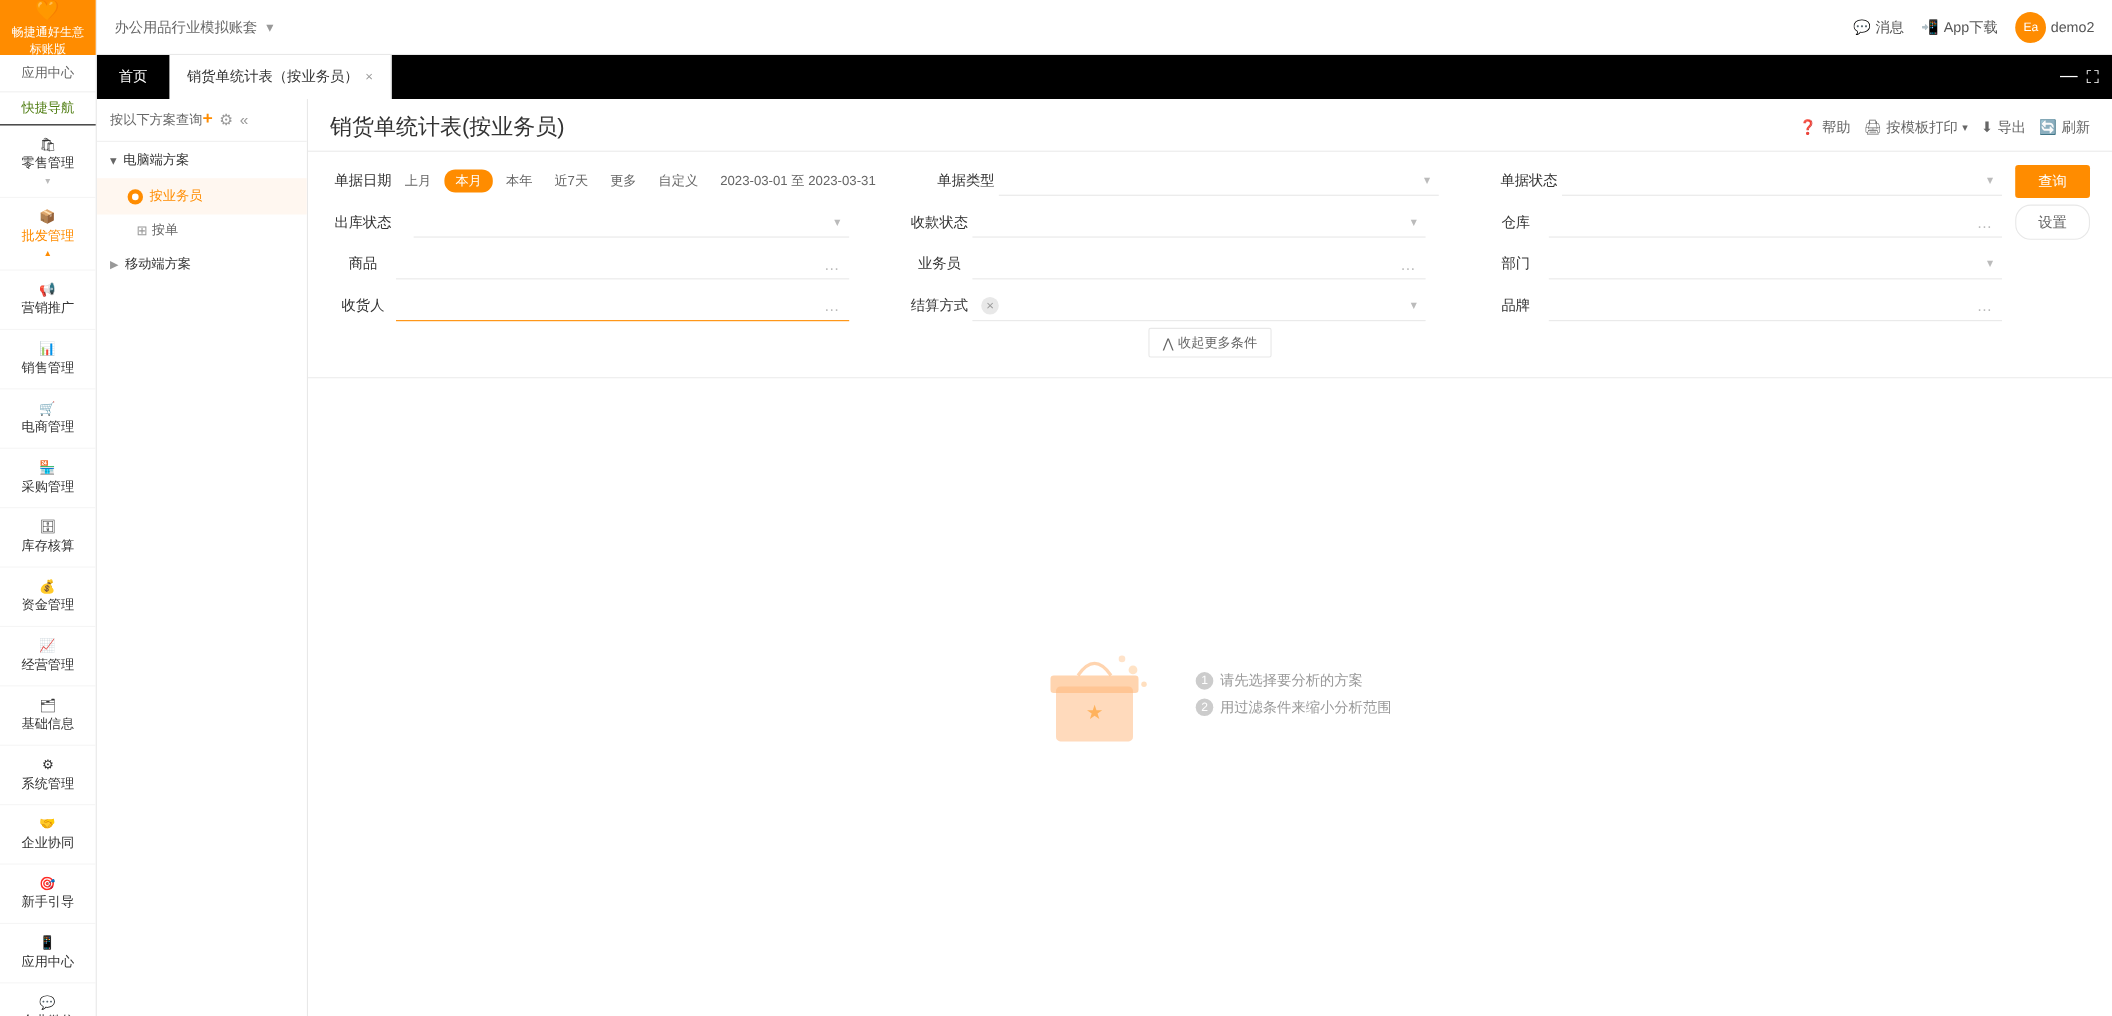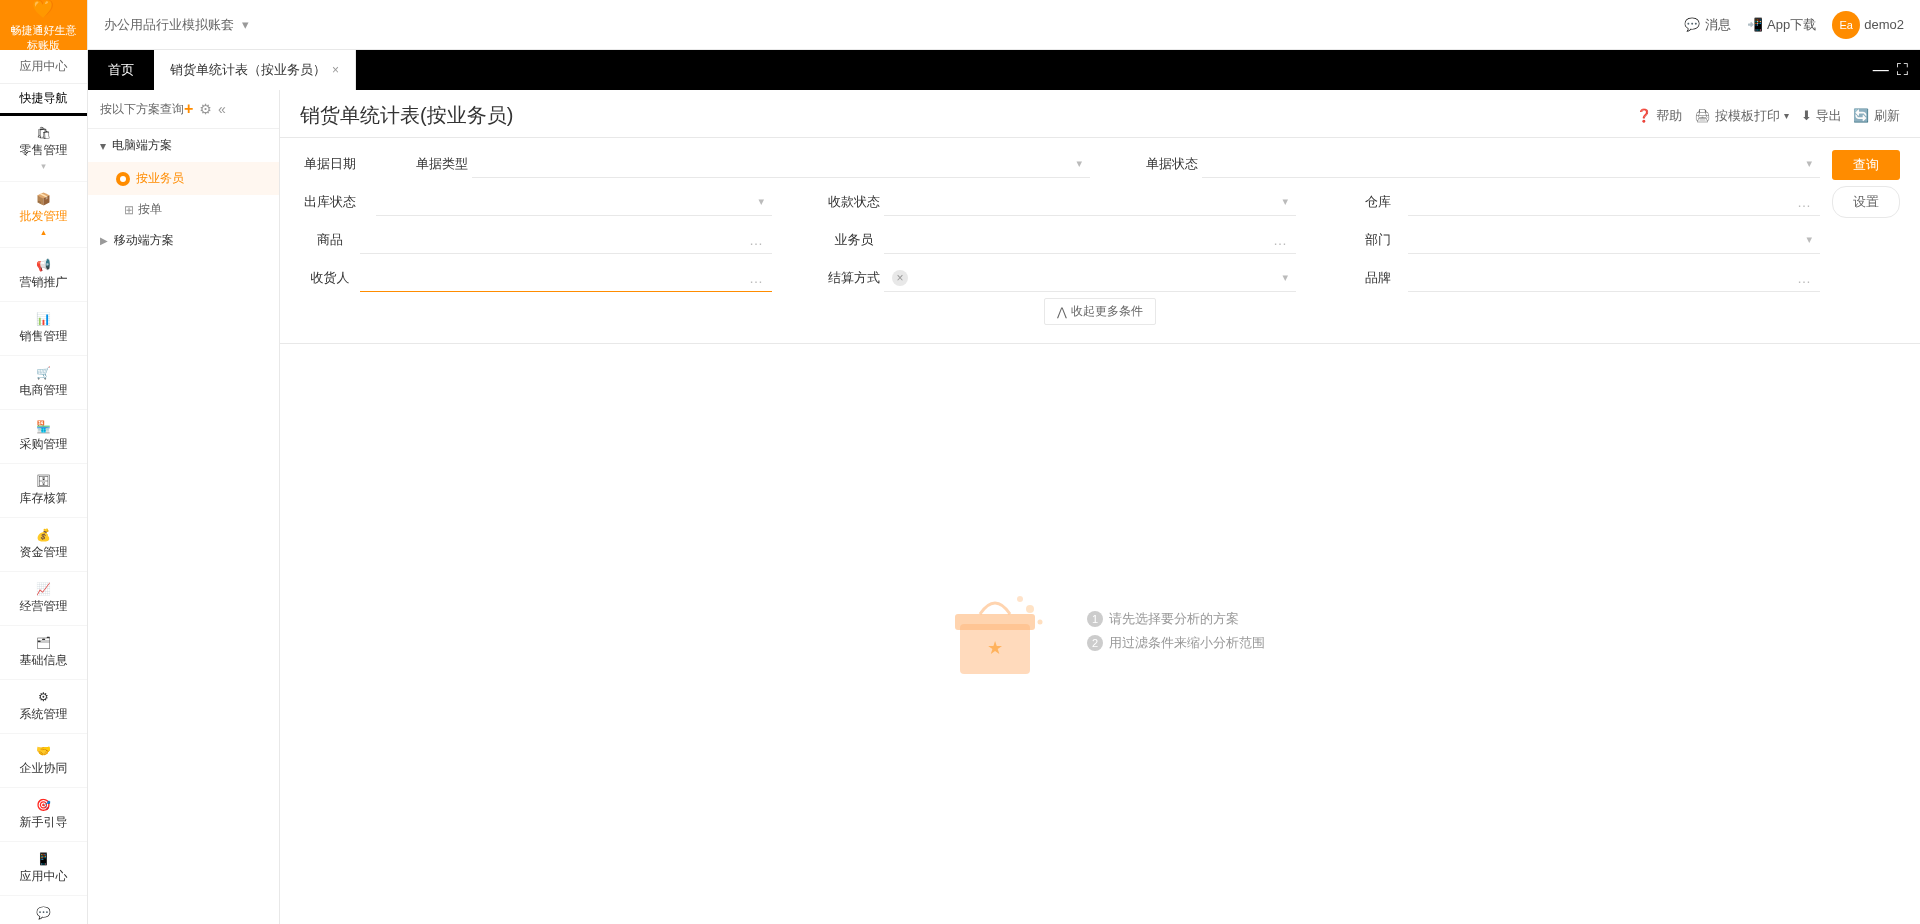--- a/index.html
+++ b/index.html
@@ -3,21 +3,21 @@
   <meta charset="utf-8">
   <style>
     * { box-sizing: border-box; margin: 0; padding: 0; }
     body { font-family: "Microsoft YaHei", "PingFang SC", sans-serif; font-size: 13px; background: #f5f5f5; display: flex; height: 924px; overflow: hidden; }
 
     
     .sidebar { width: 88px; background: #fff; display: flex; flex-direction: column; border-right: 1px solid #e8e8e8; flex-shrink: 0; }
     .sidebar-logo { background: #ff8c00; height: 50px; display: flex; align-items: center; justify-content: center; color: white; font-size: 11px; text-align: center; padding: 4px; line-height: 1.3; }
     .sidebar-logo-icon { font-size: 18px; margin-bottom: 2px; }
     .sidebar-search { padding: 8px 6px; font-size: 12px; color: #666; text-align: center; cursor: pointer; border-bottom: 1px solid #f0f0f0; }
-    .sidebar-nav-label { padding: 6px 6px; font-size: 12px; color: #000000; text-align: center; cursor: pointer; border-bottom: 3px solid #000000; }
+    .sidebar-nav-label { padding: 6px 6px; font-size: 12px; color: #4d7c0f; text-align: center; cursor: pointer; border-bottom: 1px solid #000000; }
     .sidebar-item { padding: 10px 4px; font-size: 12px; color: #333; text-align: center; cursor: pointer; border-bottom: 1px solid #f5f5f5; display: flex; flex-direction: column; align-items: center; gap: 2px; }
     .sidebar-item.active { color: #ff8c00; }
 
     
     .main { flex: 1; display: flex; flex-direction: column; overflow: hidden; }
 
     
     .top-header { height: 50px; background: #fff; border-bottom: 1px solid #e8e8e8; display: flex; align-items: center; justify-content: space-between; padding: 0 16px; flex-shrink: 0; }
     .top-header-left { display: flex; align-items: center; gap: 8px; font-size: 13px; color: #333; }
     .top-header-breadcrumb { color: #666; }
@@ -269,20 +269,29 @@
         </div>
       </div>
 
       <div class="filter-area">
         <div style="display:flex;gap:0;">
           <div style="flex:1;">
 
             <div class="filter-row">
               <div class="filter-item" style="flex:none;width:auto;">
                 <span class="filter-label">单据日期</span>
+                <div class="date-btn-group">
+                  <span class="date-btn">上月</span>
+                  <span class="date-btn active">本月</span>
+                  <span class="date-btn">本年</span>
+                  <span class="date-btn">近7天</span>
+                  <span class="date-btn">更多</span>
+                  <span class="date-btn">自定义</span>
+                  <span class="date-range">2023-03-01 至 2023-03-31</span>
+                </div>
               </div>
               <div class="filter-separator"></div>
               <div class="filter-item" style="flex:1;margin-left:20px;">
                 <span class="filter-label">单据类型</span>
                 <div class="filter-control" style="flex:1;">
                   <span></span>
                   <span class="filter-control-arrow">▾</span>
                 </div>
               </div>
               <div class="filter-separator"></div>

